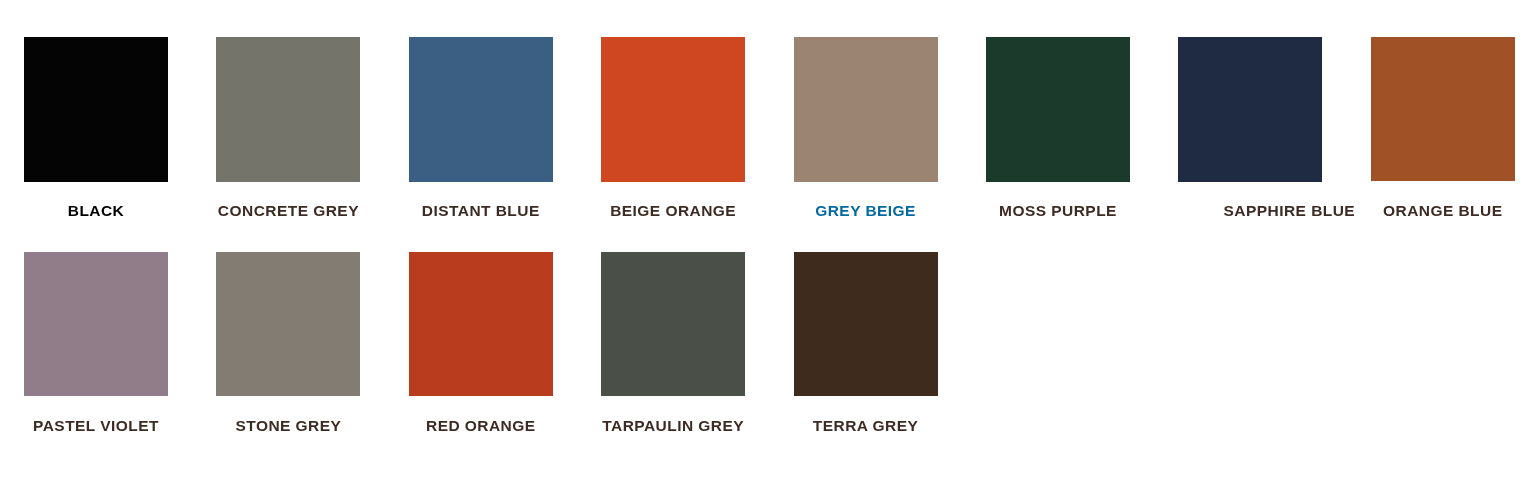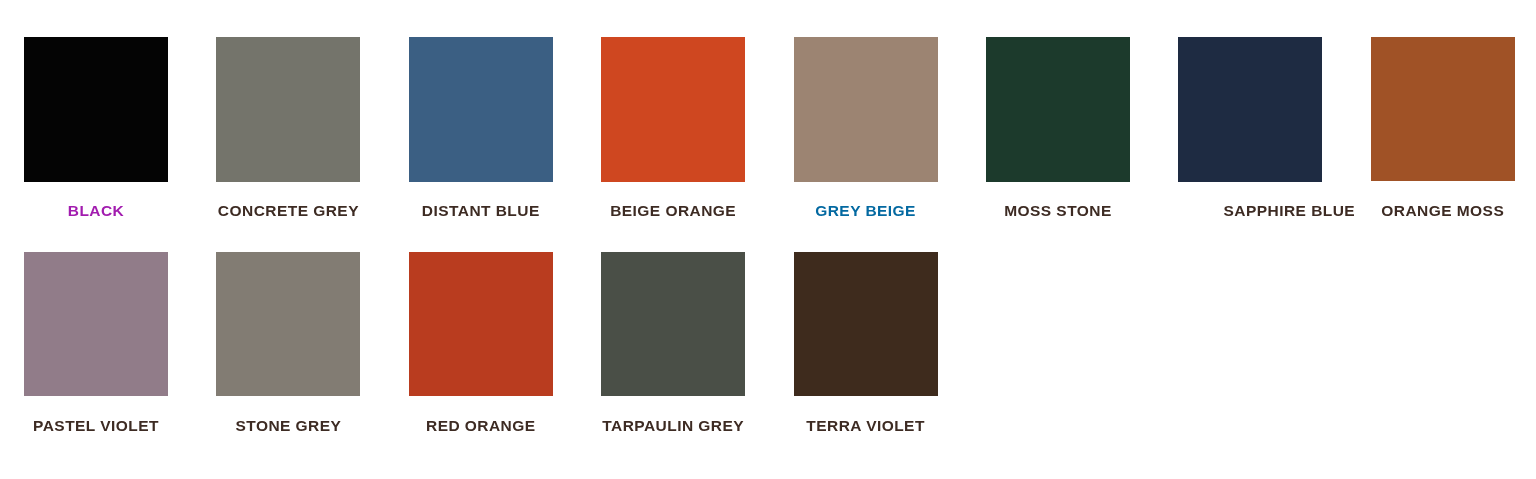--- a/index.html
+++ b/index.html
@@ -70,21 +70,21 @@
   }
 </style>
 </head>
 <body>
 
 <div id="palette" style="background: rgb(255, 255, 255);">
   <div class="swatch-grid">
 
     <div class="swatch-cell row-1">
       <span class="chip" style="background-color: rgb(4, 4, 4);"></span>
-      <span class="chip-label" style="color: #a21caf;">BLACK</span>
+      <span class="chip-label" style="color: #000000;">BLACK</span>
     </div>
 
 
     <div class="swatch-cell row-1">
       <span class="chip" style="background-color: rgb(116, 116, 107);"></span>
       <span class="chip-label" style="color: rgb(61, 43, 35);">CONCRETE GREY</span>
     </div>
 
     <div class="swatch-cell row-1">
       <span class="chip" style="background-color: rgb(59, 95, 131);"></span>
@@ -96,32 +96,32 @@
       <span class="chip-label" style="color: rgb(61, 43, 35);">BEIGE ORANGE</span>
     </div>
 
     <div class="swatch-cell row-1">
       <span class="chip" style="background-color: rgb(156, 132, 114);"></span>
       <span class="chip-label" style="color: #0369a1;">GREY BEIGE</span>
     </div>
 
     <div class="swatch-cell row-1">
       <span class="chip" style="background-color: rgb(28, 58, 44);"></span>
-      <span class="chip-label" style="color: rgb(61, 43, 35);">MOSS STONE</span>
+      <span class="chip-label" style="color: rgb(61, 43, 35);">MOSS PURPLE</span>
     </div>
 
     <div class="swatch-cell row-1">
       <span class="chip" style="background-color: rgb(30, 43, 66);"></span>
       <span class="chip-label" style="color: rgb(61, 43, 35); margin-left: 39px;">SAPPHIRE BLUE</span>
     </div>
 
 
     <div class="swatch-cell row-2">
       <span class="chip" style="background-color: rgb(160, 82, 38);"></span>
-      <span class="chip-label" style="color: rgb(61, 43, 35);">ORANGE MOSS</span>
+      <span class="chip-label" style="color: rgb(61, 43, 35);">ORANGE BLUE</span>
     </div>
 
     <div class="swatch-cell row-2">
       <span class="chip" style="background-color: rgb(145, 124, 137);"></span>
       <span class="chip-label" style="color: rgb(61, 43, 35);">PASTEL VIOLET</span>
     </div>
 
     <div class="swatch-cell row-2">
       <span class="chip" style="background-color: rgb(130, 124, 115);"></span>
       <span class="chip-label" style="color: rgb(61, 43, 35);">STONE GREY</span>
@@ -132,19 +132,19 @@
       <span class="chip-label" style="color: rgb(61, 43, 35);">RED ORANGE</span>
     </div>
 
     <div class="swatch-cell row-2">
       <span class="chip" style="background-color: rgb(74, 79, 71);"></span>
       <span class="chip-label" style="color: rgb(61, 43, 35);">TARPAULIN GREY</span>
     </div>
 
     <div class="swatch-cell row-2">
       <span class="chip" style="background-color: rgb(62, 43, 29);"></span>
-      <span class="chip-label" style="color: rgb(61, 43, 35);">TERRA VIOLET</span>
+      <span class="chip-label" style="color: rgb(61, 43, 35);">TERRA GREY</span>
     </div>
 
     <div class="empty-cell"></div>
 
   </div>
 </div>
 
 </body></html>

